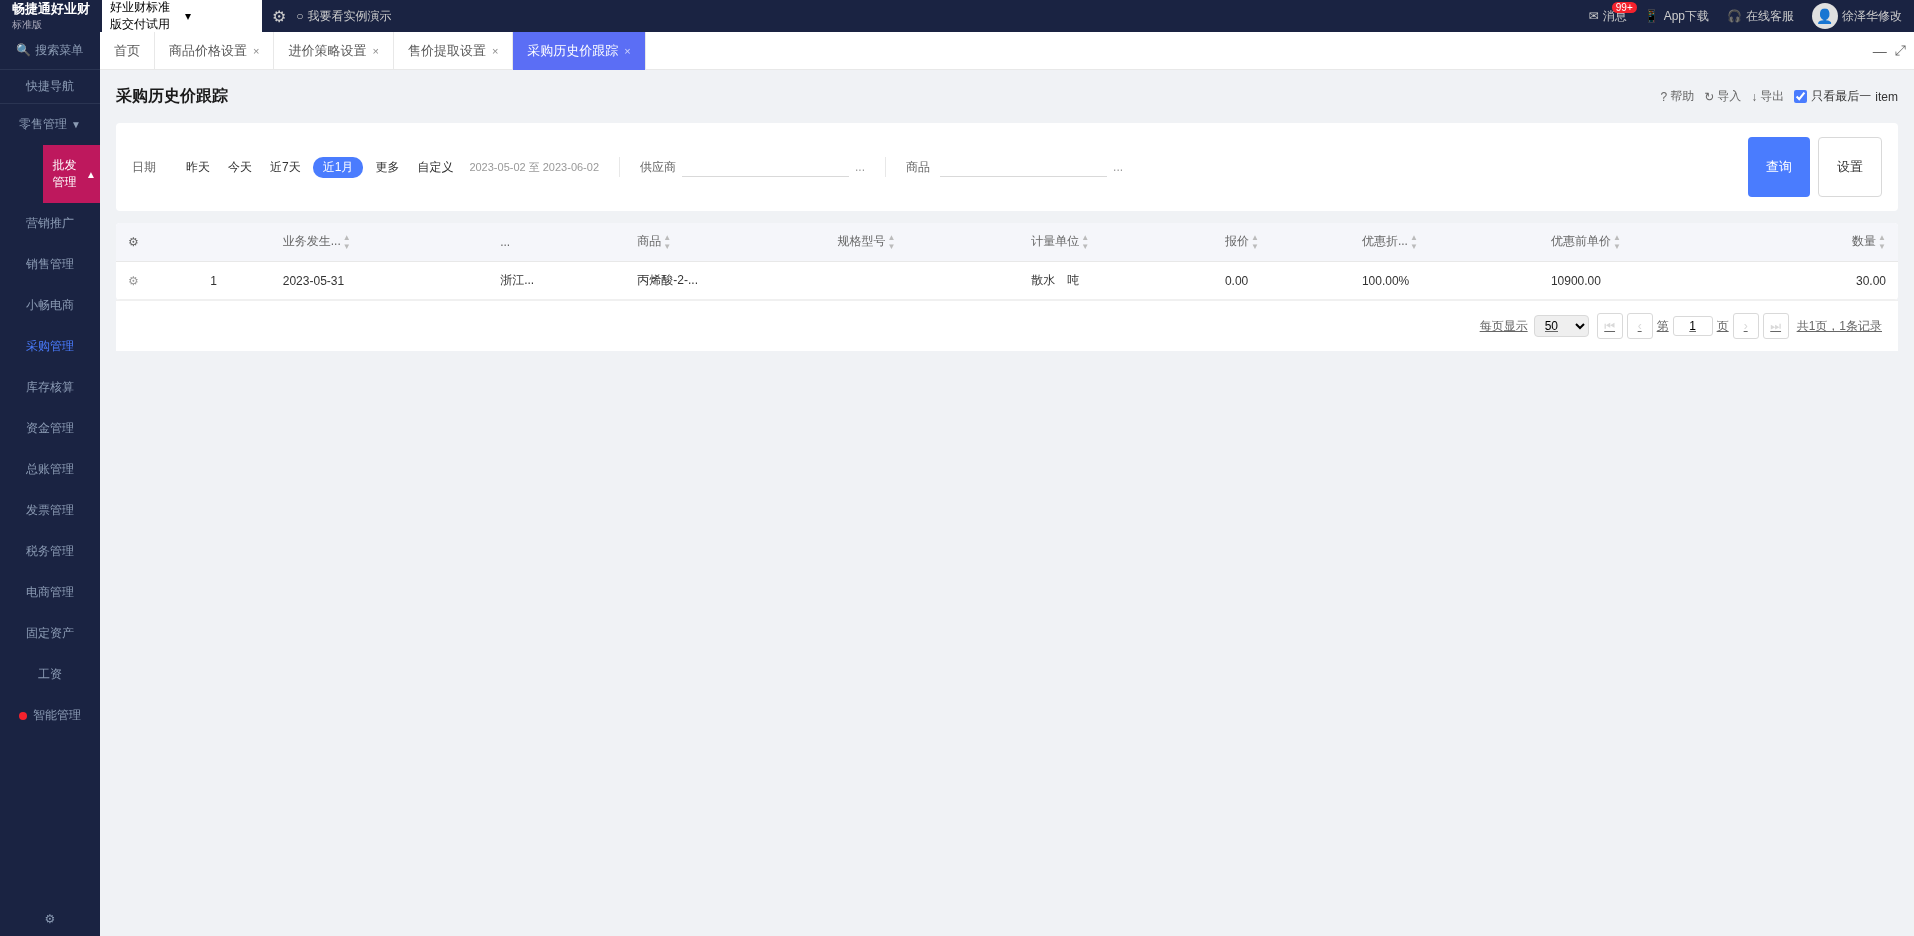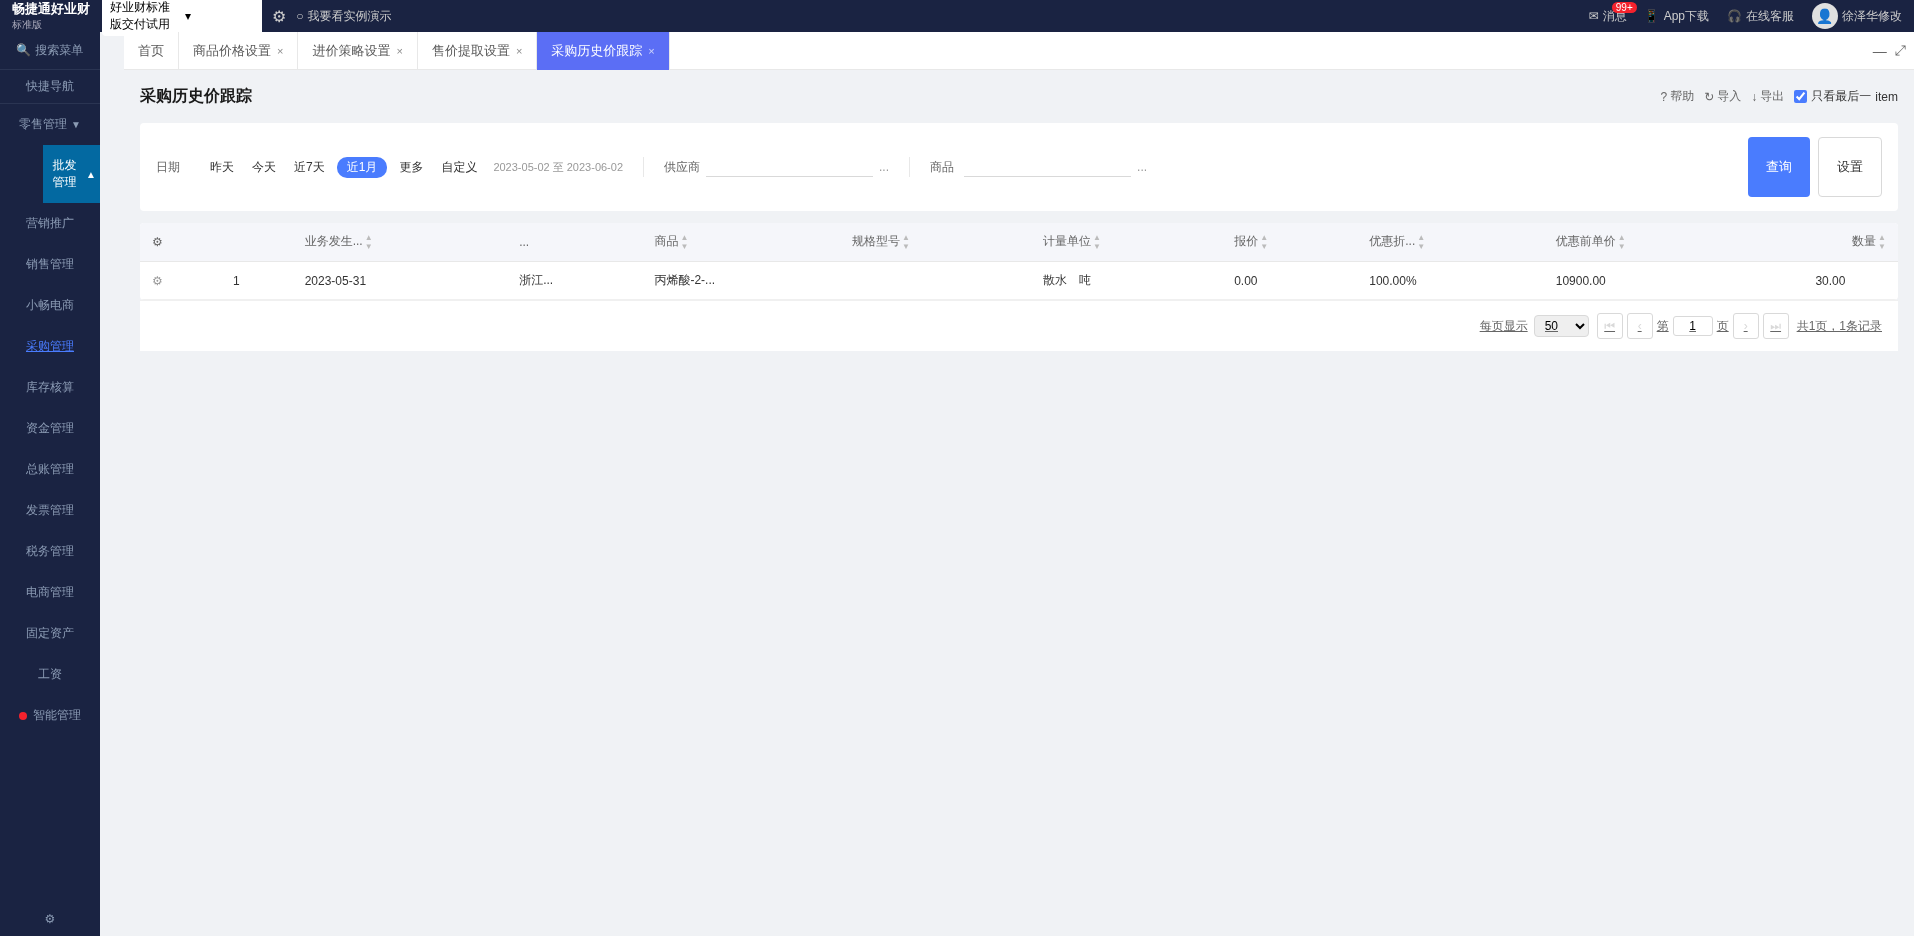--- a/index.html
+++ b/index.html
@@ -13,29 +13,29 @@
     .topbar-selector { background: #fff; border-radius: 4px; padding: 3px 8px; font-size: 12px; display: flex; align-items: center; gap: 6px; cursor: pointer; min-width: 160px; }
     .topbar-selector span { flex: 1; }
     .topbar-gear { color: #ccc; cursor: pointer; font-size: 16px; }
     .topbar-demo { color: #ccc; font-size: 12px; display: flex; align-items: center; gap: 4px; cursor: pointer; }
     .topbar-right { margin-left: auto; display: flex; align-items: center; gap: 18px; }
     .topbar-right-item { color: #ccc; font-size: 12px; display: flex; align-items: center; gap: 4px; cursor: pointer; position: relative; }
     .badge { background: #f5222d; color: #fff; font-size: 10px; border-radius: 8px; padding: 0 4px; position: absolute; top: -6px; right: -10px; min-width: 18px; text-align: center; }
     .topbar-avatar { width: 26px; height: 26px; background: #e0e0e0; border-radius: 50%; display: flex; align-items: center; justify-content: center; }
 
     
-    .main-layout { display: flex; flex: 1; overflow: hidden; gap: 24px; }
+    .main-layout { display: flex; flex: 1; overflow: hidden; }
 
     
     .sidebar { width: 100px; background: #1a2342; display: flex; flex-direction: column; flex-shrink: 0; overflow-y: auto; }
     .sidebar-search { padding: 10px 0; text-align: center; color: #8b9bb4; font-size: 12px; cursor: pointer; border-bottom: 1px solid #2a3452; }
     .sidebar-nav { padding: 8px 0; text-align: center; color: #8b9bb4; font-size: 12px; cursor: pointer; border-bottom: 1px solid #2a3452; }
     .sidebar-item { padding: 12px 4px; text-align: center; color: #8b9bb4; font-size: 12px; cursor: pointer; display: flex; align-items: center; justify-content: center; gap: 4px; }
-    .sidebar-item.active { color: #4a7cfe; text-decoration: underline; }
-    .sidebar-item.expanded { color: #fff; background: #0369a1; margin-left: 43px; }
+    .sidebar-item.active { color: #4a7cfe; }
+    .sidebar-item.expanded { color: #fff; background: #be185d; margin-left: 43px; }
     .sidebar-item .arrow { font-size: 10px; }
     .sidebar-bottom { margin-top: auto; padding: 10px 0; text-align: center; color: #8b9bb4; font-size: 12px; cursor: pointer; }
     .sidebar-dot { width: 8px; height: 8px; background: #f5222d; border-radius: 50%; display: inline-block; margin-right: 2px; }
 
     
     .content-area { flex: 1; display: flex; flex-direction: column; overflow: hidden; background: #f0f2f5; }
 
     
     .tabs-bar { background: #fff; display: flex; align-items: center; border-bottom: 1px solid #e8e8e8; height: 38px; padding-left: 0; flex-shrink: 0; }
     .tab { padding: 0 14px; height: 38px; display: flex; align-items: center; gap: 6px; font-size: 13px; cursor: pointer; color: #595959; border-right: 1px solid #e8e8e8; white-space: nowrap; }
@@ -340,21 +340,21 @@
               <td class="gear-icon-cell">⚙</td>
               <td>1</td>
               <td>2023-05-31</td>
               <td>浙江...</td>
               <td>丙烯酸-2-...</td>
               <td></td>
               <td>散水　吨</td>
               <td>0.00</td>
               <td>100.00%</td>
               <td>10900.00</td>
-              <td style="text-align:center;">30.00</td>
+              <td style="text-align:right;">30.00</td>
             </tr>
           </tbody>
         </table>
       </div>
 
       <div class="pagination">
         <div class="page-size-wrap">
           <span>每页显示</span>
           <select class="page-size-select">
             <option>50</option>

